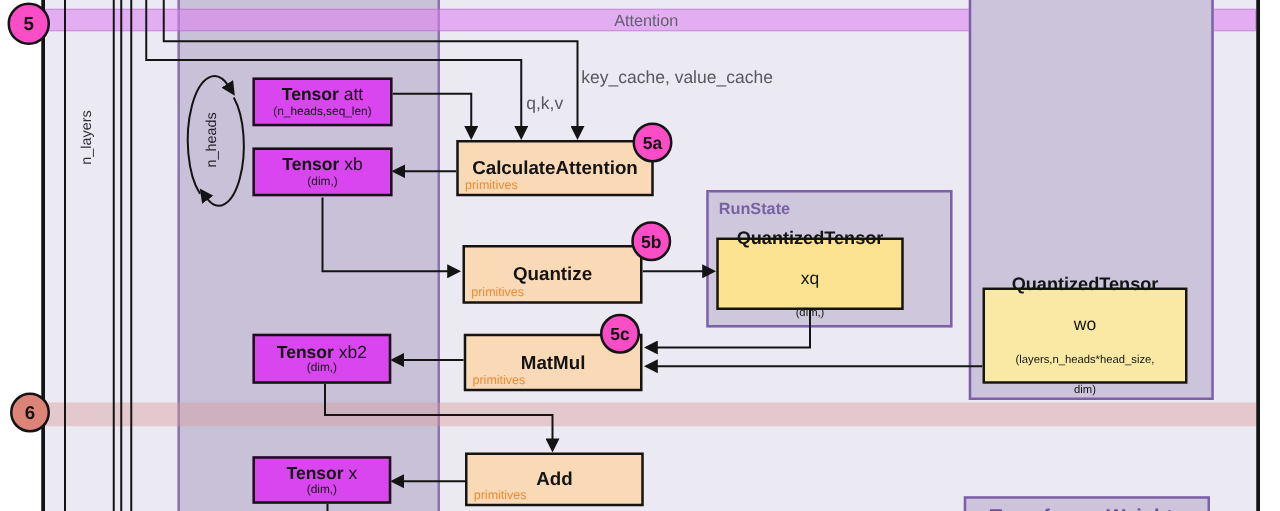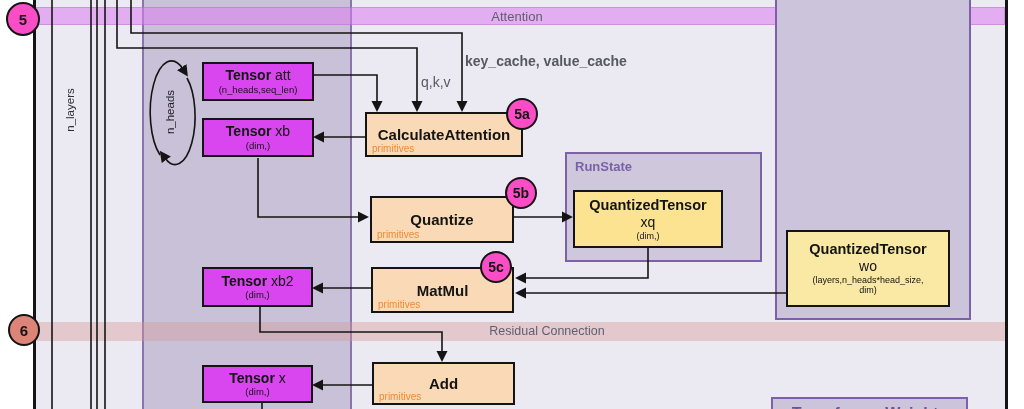--- a/index.html
+++ b/index.html
@@ -14,29 +14,29 @@
   .panel{position:absolute;background:#cbc4da;border:2.5px solid #7c61a8;box-sizing:border-box;z-index:3;}
   .panel-right{left:775px;top:-6px;width:196px;height:326px;}
   .panel-runstate{left:565px;top:152px;width:197px;height:110px;background:#cfc8dd;}
   .panel-tw{left:771px;top:397px;width:197px;height:60px;text-align:center;}
   .panel-label{font-weight:bold;font-size:13px;color:#7862a6;padding:5px 0 0 8px;}
   .panel-tw .panel-label{font-size:16px;color:#6a5295;padding:6px 0 0 0;}
   svg.wires{position:absolute;left:0;top:0;z-index:5;pointer-events:none;}
   .lbl{position:absolute;color:#5f5f6e;z-index:6;white-space:nowrap;}
   .lbl-attention{left:455px;top:9px;width:124px;text-align:center;font-size:13px;}
   .lbl-residual{left:466px;top:324px;width:162px;text-align:center;font-size:12.5px;}
-  .lbl-kv{left:465px;top:53px;font-size:14px;color:#58585f;font-weight:bold;}
+  .lbl-kv{left:465px;top:53px;font-size:14px;color:#58585f;}
   .lbl-qkv{left:421px;top:74px;font-size:14px;color:#58585f;}
   .vtext{position:absolute;z-index:6;font-size:11.5px;color:#2e2e38;transform:rotate(-90deg);transform-origin:center;white-space:nowrap;}
   .vtext-nlayers{left:30px;top:104px;width:80px;text-align:center;}
   .vtext-nheads{left:130px;top:106px;width:80px;text-align:center;color:#1d1d24;}
   .box{position:absolute;box-sizing:border-box;z-index:10;display:flex;flex-direction:column;
        align-items:center;justify-content:center;text-align:center;}
   .tensor{background:#d946ef;border:2.5px solid #141414;}
-  .qtensor{background:#fbe391;border:2.5px solid #141414;}
+  .qtensor{background:#fbe391;border:2.5px solid #141414;gap:14px;}
   .qtensor.pale{background:#fae9a4;}
   .op{background:#fad9b6;border:2px solid #141414;}
   .t-title{font-size:14px;color:#141414;line-height:1.1;}
   .t-title b{font-weight:bold;}
   .t-dims{font-size:9.5px;color:#141414;line-height:1.2;}
   .q-title{font-size:14.5px;font-weight:bold;color:#141414;line-height:1.15;}
   .q-name{font-size:14px;color:#141414;line-height:1.2;}
   .q-dims{font-size:9px;color:#141414;line-height:1.15;}
   .op-title{font-size:15px;font-weight:bold;color:#141414;}
   .op-tag{position:absolute;left:5px;bottom:1px;font-size:10px;color:#ed8b33;}
@@ -119,21 +119,20 @@
       <path d="M262,403 V409"></path>
 
       <g>
         <path d="M160,155 A20,48 0 1 1 183,69" marker-end="url(#arr)"></path>
         <path d="M187,78 A20,48 0 0 1 165,158" marker-end="url(#arr)"></path>
       </g>
     </g>
   </svg>
 
   <div class="lbl lbl-attention">Attention</div>
-  <div class="lbl lbl-residual">Residual Connection</div>
   <div class="lbl lbl-kv">key_cache, value_cache</div>
   <div class="lbl lbl-qkv">q,k,v</div>
 
   <div class="vtext vtext-nlayers">n_layers</div>
   <div class="vtext vtext-nheads">n_heads</div>
 
   <div class="box tensor b-att">
     <div class="t-title"><b>Tensor</b>&nbsp;<span>att</span></div>
     <div class="t-dims">(n_heads,seq_len)</div>
   </div>

